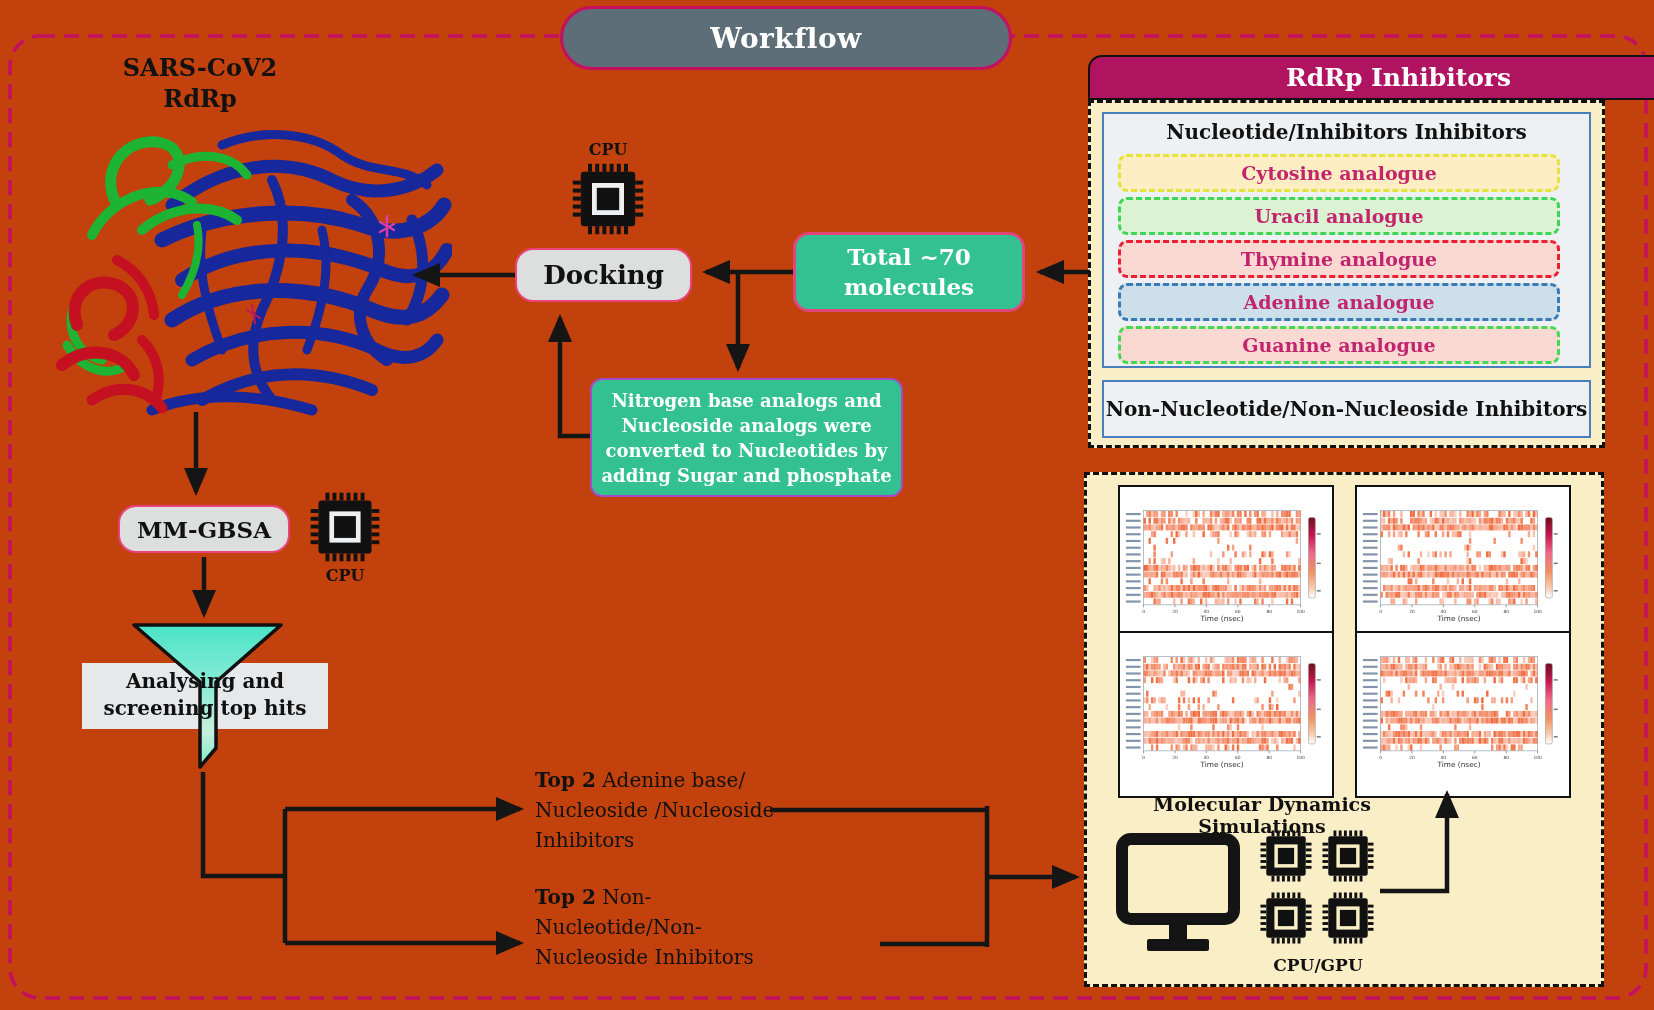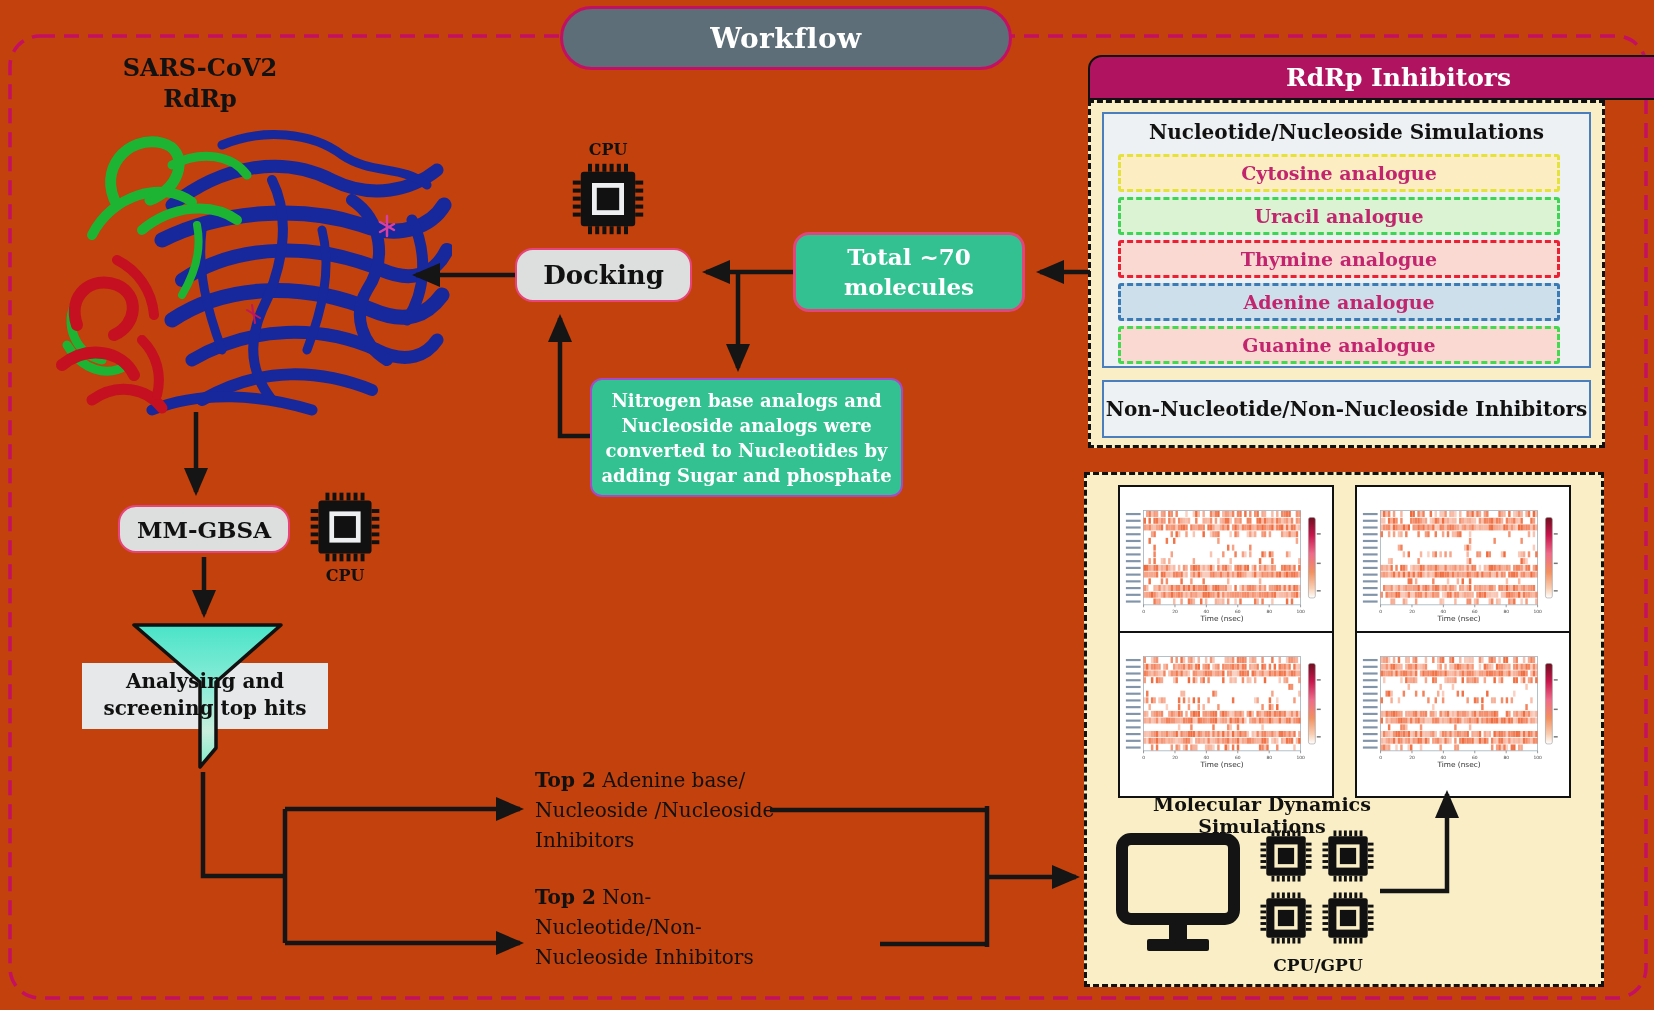--- a/index.html
+++ b/index.html
@@ -17,21 +17,21 @@
   .graybox{background:#dcdfde;border:2.5px solid #e8437a;border-radius:18px;color:#111;font-weight:bold;}
   .greenbox{background:#34c192;color:#fff;font-weight:bold;}
   .panel{position:absolute;box-sizing:border-box;z-index:3;}
   .rdrp-header{position:absolute;left:0;top:0;width:621px;height:45px;background:#b01460;
         border:2.5px solid #111;border-radius:14px 14px 0 0;box-sizing:border-box;
         display:flex;align-items:center;justify-content:center;z-index:2;}
   .rdrp-header span{color:#fff;font-weight:bold;font-size:25px;}
   .rdrp-body{position:absolute;left:0;top:45px;width:517px;height:348px;background:#f9eec6;
         border:3px dashed #111;box-sizing:border-box;}
   .innerbox{position:absolute;background:#eef1f3;border:2px solid #4a7ebf;box-sizing:border-box;}
-  .analogue{height:38px;margin:0 15px 5px 0;border:3px dashed;box-sizing:border-box;border-radius:3px;
+  .analogue{height:38px;margin:0 15px 5px 0;border:3px dashed;box-sizing:border-box;border-radius:9px;
         display:flex;align-items:center;justify-content:center;
         font-weight:bold;font-size:19px;color:#c2256e;}
   .md-panel{left:1084px;top:472px;width:520px;height:515px;background:#f9eec6;
         border:3px dashed #111;box-sizing:border-box;}
   .hm-tile{position:absolute;width:216px;height:167px;background:#fff;border:2.5px solid #111;
         box-sizing:border-box;}
   .result-block{position:absolute;font-size:20px;line-height:30px;color:#111;z-index:4;}
   .result-block b{font-weight:bold;}
   .funnel-band{position:absolute;left:82px;top:663px;width:246px;height:66px;background:#e6e8ea;z-index:2;}
   .funnel-text{position:absolute;left:82px;top:668px;width:246px;text-align:center;
@@ -217,21 +217,21 @@
     <div>Nucleotide/Non-</div>
     <div>Nucleoside Inhibitors</div>
   </div>
 
   <div class="panel" style="left:1088px;top:55px;width:517px;height:393px">
     <div class="rdrp-header">
       <span>RdRp Inhibitors</span>
     </div>
     <div class="rdrp-body">
       <div class="innerbox" style="left:11px;top:9px;width:489px;height:256px;padding:6px 14px 0 14px">
-        <div style="text-align:center;font-weight:bold;font-size:20px;color:#111;height:34px">Nucleotide/Nucleoside Simulations</div>
+        <div style="text-align:center;font-weight:bold;font-size:20px;color:#111;height:34px">Nucleotide/Inhibitors Inhibitors</div>
         <div>
             <div class="analogue" style="background: rgb(252, 238, 194); border-color: rgb(227, 226, 62);">Cytosine analogue</div>
             <div class="analogue" style="background: rgb(219, 243, 210); border-color: rgb(62, 212, 85);">Uracil analogue</div>
             <div class="analogue" style="background: rgb(251, 217, 211); border-color: rgb(236, 32, 51);">Thymine analogue</div>
             <div class="analogue" style="background: rgb(204, 223, 235); border-color: rgb(58, 123, 181);">Adenine analogue</div>
             <div class="analogue" style="background: rgb(251, 217, 211); border-color: rgb(67, 218, 81);">Guanine analogue</div>
           </div>
       </div>
       <div class="innerbox" style="left:11px;top:277px;width:489px;height:58px;display:flex;align-items:center;justify-content:center">
         <span style="font-weight:bold;font-size:20px;color:#111">Non-Nucleotide/Non-Nucleoside Inhibitors</span>

